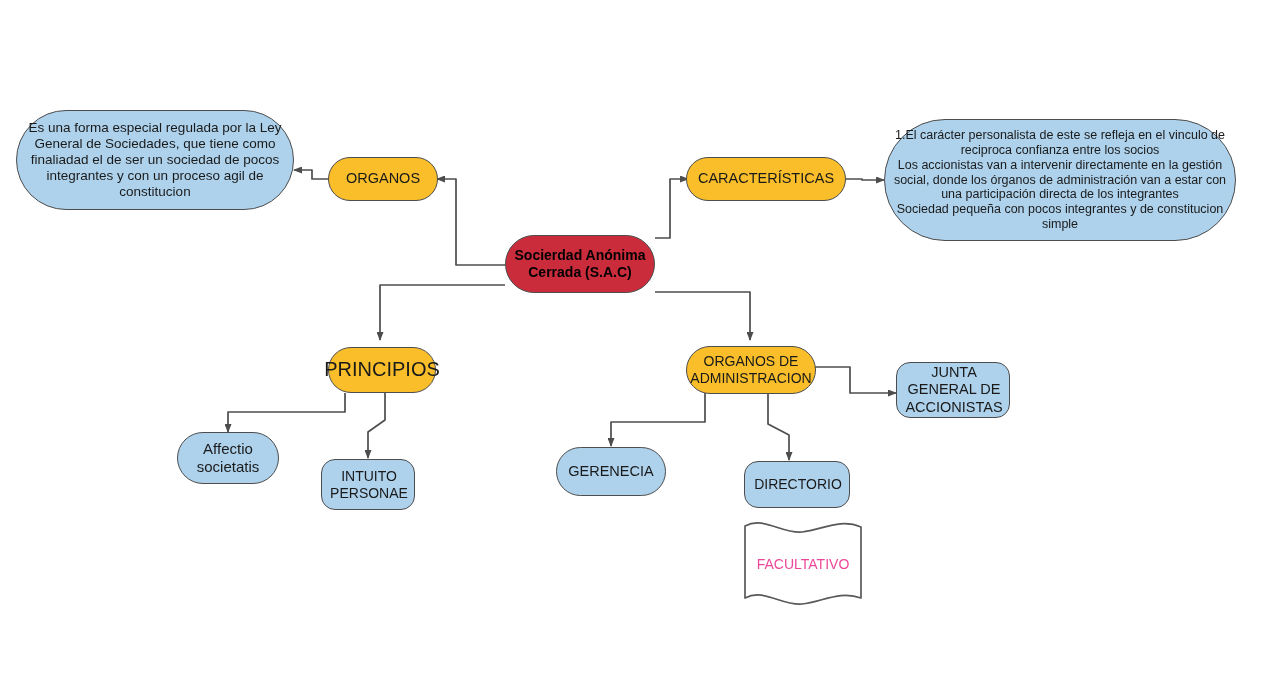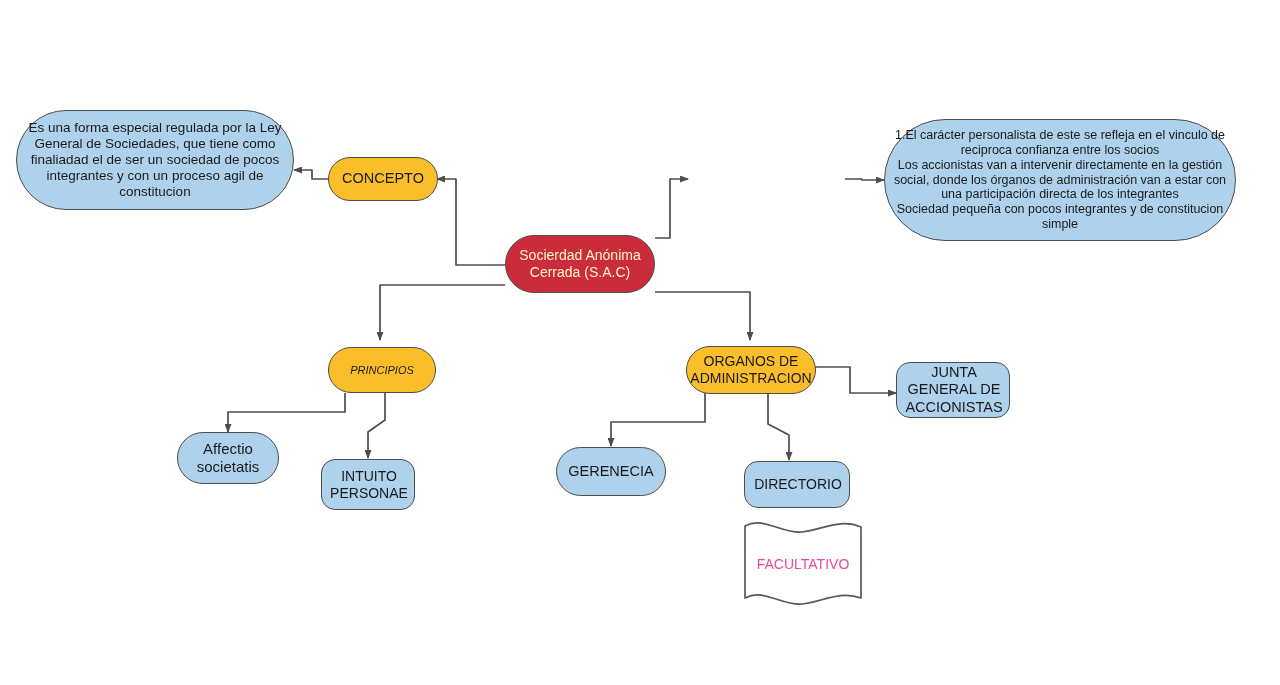--- a/index.html
+++ b/index.html
@@ -35,21 +35,21 @@
     color: #1a1a1a;
     line-height: 1.18;
     z-index: 2;
     padding: 2px 6px;
     white-space: pre-line;
   }
   .node.pill      { border-radius: 999px; }
   .node.round     { border-radius: 14px; padding-left: 8px; }
   .fill-blue      { background: #aed2ec; }
   .fill-yellow    { background: #f9be2a; }
-  .fill-red       { background: #ca2c3b; color: #fef9c3; }
+  .fill-red       { background: #ca2c3b; color: #000000; font-weight: bold; }
   .flag {
     position: absolute;
     z-index: 2;
   }
   .flag svg { display: block; }
   .flag-label {
     position: absolute;
     left: 0;
     top: 0;
     width: 100%;
@@ -94,31 +94,32 @@
       <path d="M 705,393 L 705,422 L 611,422 L 611,446" marker-end="url(#arrowhead)"></path>
 
       <path d="M 768,393 L 768,424 L 789,435 L 789,460" marker-end="url(#arrowhead)"></path>
 
       <path d="M 815,367 L 850,367 L 850,393 L 896,393" marker-end="url(#arrowhead)"></path>
     </g>
   </svg>
 
   <div class="node pill fill-blue" style="left:16px; top:110px; width:278px; height:100px; font-size:13.5px;">Es una forma especial regulada por la Ley General de Sociedades, que tiene como finaliadad  el de ser un sociedad de pocos integrantes y con un proceso agil de constitucion</div>
 
-  <div class="node pill fill-yellow" style="left:328px; top:157px; width:110px; height:44px; font-size:14.5px;">CONCEPTO</div>
+  <div class="node pill fill-yellow" style="left:328px; top:157px; width:110px; height:44px; font-size:14.5px;">ORGANOS</div>
 
+  <div class="node pill fill-yellow" style="left:686px; top:157px; width:160px; height:44px; font-size:14.5px;">CARACTERÍSTICAS</div>
 
   <div class="node pill fill-blue" style="left:884px; top:119px; width:352px; height:122px; font-size:12.5px;">1.El carácter personalista de este se refleja en el vinculo de reciproca confianza entre los socios
 Los accionistas van a intervenir directamente en la gestión social, donde los órganos de administración van a estar con una participación directa de los integrantes
 Sociedad pequeña con pocos integrantes y de constitucion simple</div>
 
   <div class="node pill fill-red" style="left:505px; top:235px; width:150px; height:58px; font-size:14px;">Socierdad Anónima
 Cerrada (S.A.C)</div>
 
-  <div class="node pill fill-yellow" style="left:328px; top:347px; width:108px; height:46px; font-size:11px;font-style:italic;">PRINCIPIOS</div>
+  <div class="node pill fill-yellow" style="left:328px; top:347px; width:108px; height:46px; font-size:20px;">PRINCIPIOS</div>
 
   <div class="node pill fill-yellow" style="left:686px; top:346px; width:130px; height:48px; font-size:14px;">ORGANOS DE
 ADMINISTRACION</div>
 
   <div class="node round fill-blue" style="left:896px; top:362px; width:114px; height:56px; font-size:14.5px;">JUNTA
 GENERAL DE
 ACCIONISTAS</div>
 
   <div class="node pill fill-blue" style="left:177px; top:432px; width:102px; height:52px; font-size:15px;">Affectio
 societatis</div>

